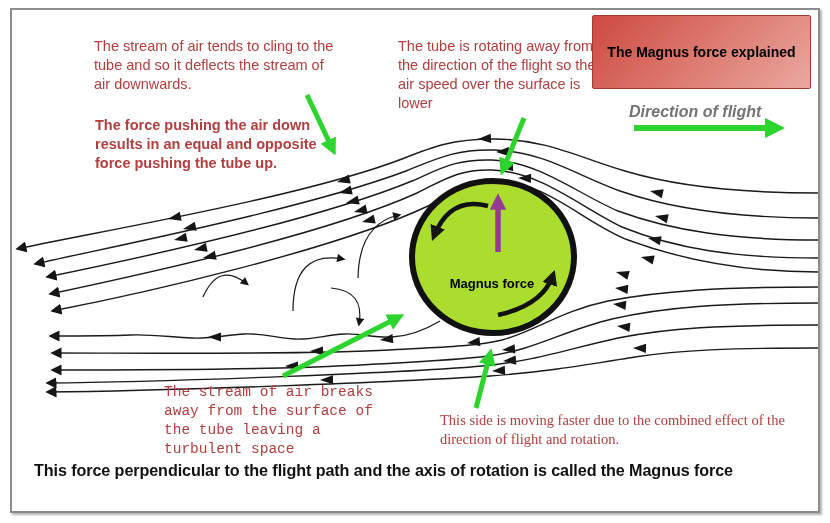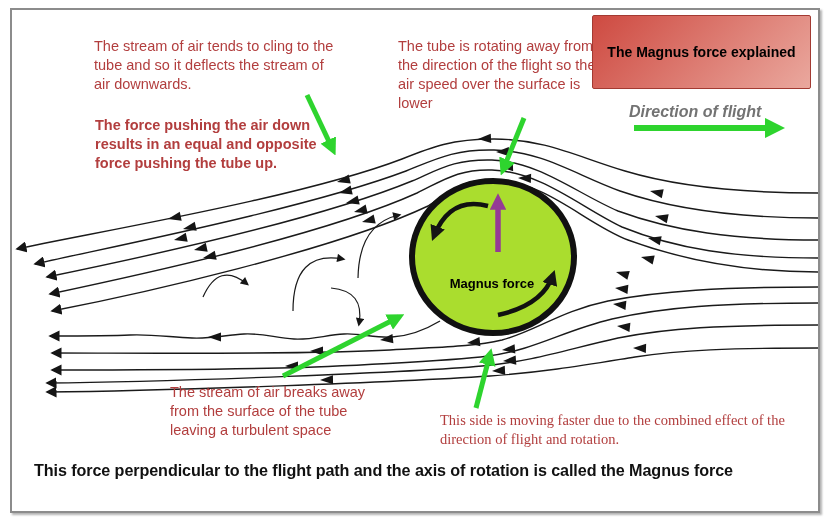--- a/index.html
+++ b/index.html
@@ -124,21 +124,21 @@
     <line x1="524" y1="118" x2="503" y2="170" marker-end="url(#garr)"></line>
     <line x1="283" y1="376" x2="399" y2="317" marker-end="url(#garr)"></line>
     <line x1="476" y1="408" x2="490" y2="354" marker-end="url(#garr)"></line>
   </g>
   <line class="g-stroke" x1="634" y1="128" x2="778" y2="128" stroke-width="6" marker-end="url(#garr)"></line>
 </svg>
 
 <div class="ann" style="left:94px;top:37px;width:240px;">The stream of air tends to cling to the tube and so it deflects the stream of air downwards.</div>
 <div class="ann bold" style="left:95px;top:116px;width:252px;">The force pushing the air down results in an equal and opposite force pushing the tube up.</div>
 <div class="ann" style="left:398px;top:37px;width:212px;">The tube is rotating away from the direction of the flight so the air speed over the surface is lower</div>
-<div class="ann" style="left:170px;top:383px;width:220px;">The stream of air breaks away from the surface of the tube leaving a turbulent space</div>
+<div class="ann" style="left:164px;top:383px;width:220px;font-family:Liberation Mono, monospace;">The stream of air breaks away from the surface of the tube leaving a turbulent space</div>
 <div class="ann" style="left:440px;top:411px;width:372px;font-family:Liberation Serif, serif;">This side is moving faster due to the combined effect of the direction of flight and rotation.</div>
 
 <div class="header-box">
   <div>The Magnus force explained</div>
 </div>
 
 <div class="direction-label">Direction of flight</div>
 
 <div class="magnus-label">Magnus force</div>
 

